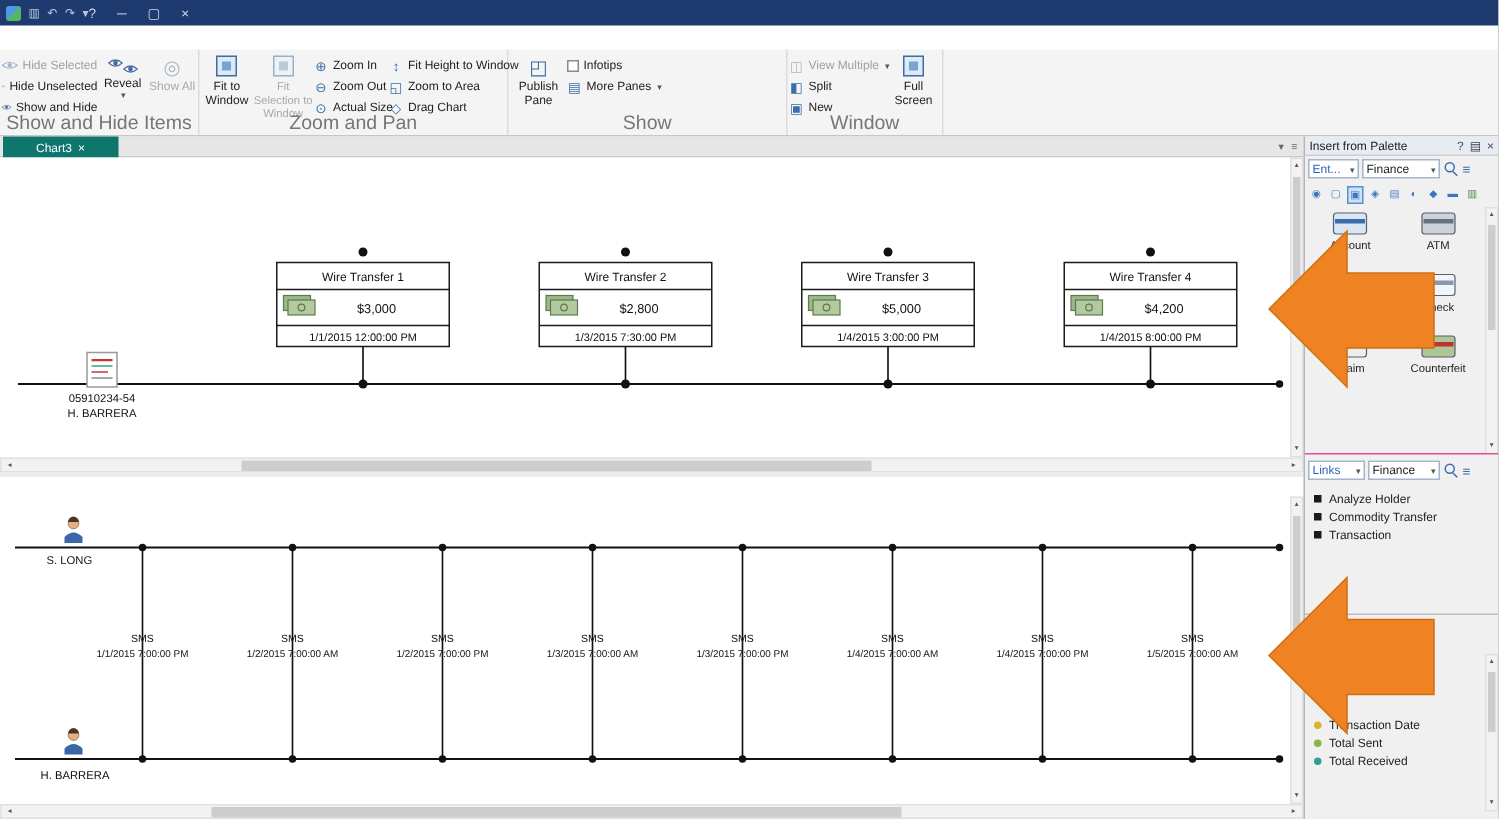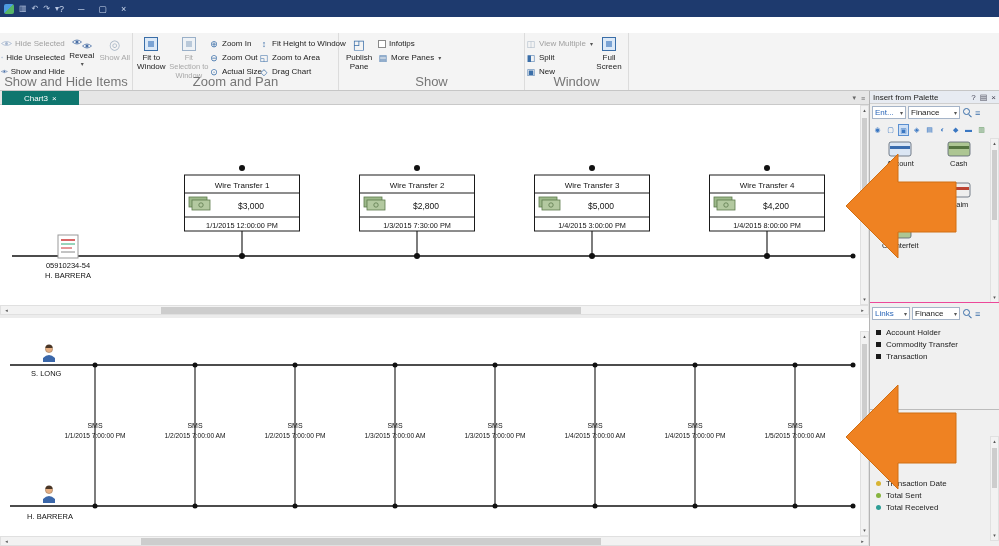--- a/index.html
+++ b/index.html
@@ -449,20 +449,27 @@
       <div class="pal-grid">
           <div class="pal-item">
             <span><svg width="26" height="18" viewBox="0 0 26 18">
                 <rect x="2" y="2" width="22" height="14" rx="2" fill="#dbe6f4" stroke="#55616f" stroke-width="0.8"></rect>
                 <rect x="3" y="6" width="20" height="3" fill="#3a6cae"></rect>
               </svg></span>
             <div class="plabel">Account</div>
           </div>
           <div class="pal-item">
             <span><svg width="26" height="18" viewBox="0 0 26 18">
+                <rect x="2" y="2" width="22" height="14" rx="2" fill="#cdd2da" stroke="#55616f" stroke-width="0.8"></rect>
+                <rect x="3" y="6" width="20" height="3" fill="#687180"></rect>
+              </svg></span>
+            <div class="plabel">ATM</div>
+          </div>
+          <div class="pal-item">
+            <span><svg width="26" height="18" viewBox="0 0 26 18">
                 <rect x="2" y="2" width="22" height="14" rx="2" fill="#adc693" stroke="#55616f" stroke-width="0.8"></rect>
                 <rect x="3" y="6" width="20" height="3" fill="#54743f"></rect>
               </svg></span>
             <div class="plabel">Cash</div>
           </div>
           <div class="pal-item">
             <span><svg width="26" height="18" viewBox="0 0 26 18">
                 <rect x="2" y="2" width="22" height="14" rx="2" fill="#f2f5fa" stroke="#55616f" stroke-width="0.8"></rect>
                 <rect x="3" y="6" width="20" height="3" fill="#8899aa"></rect>
               </svg></span>
@@ -499,21 +506,21 @@
         <div class="dd" style="width:48px">
           <span>Finance</span>
             <span class="caret">▾</span>
         </div>
         <span class="smag"></span>
         <span class="mico">≡</span>
       </div>
       <div class="link-items" style="top:23px">
           <div class="link-row">
             <span class="sq-bullet"></span>
-            <span>Account Holder</span>
+            <span>Analyze Holder</span>
           </div>
           <div class="link-row">
             <span class="sq-bullet"></span>
             <span>Commodity Transfer</span>
           </div>
           <div class="link-row">
             <span class="sq-bullet"></span>
             <span>Transaction</span>
           </div>
         </div>

